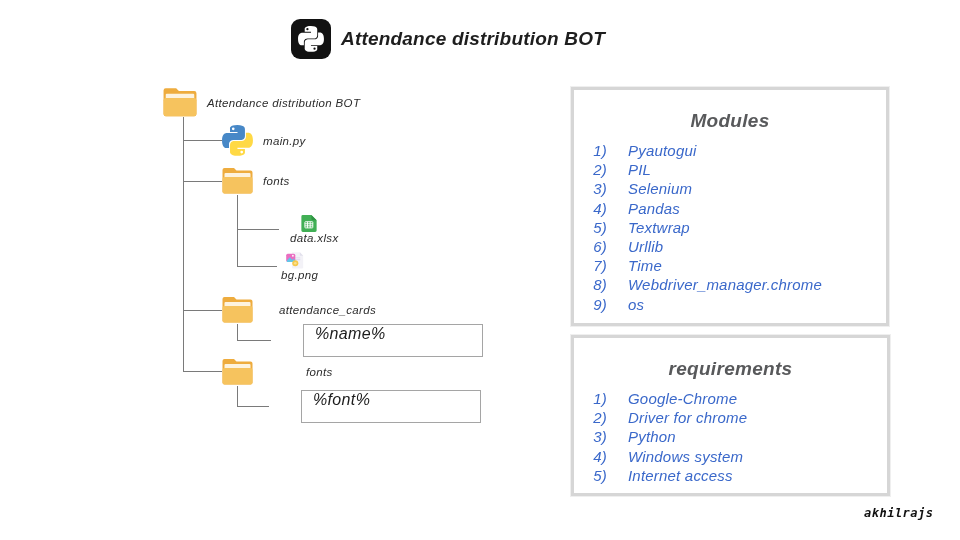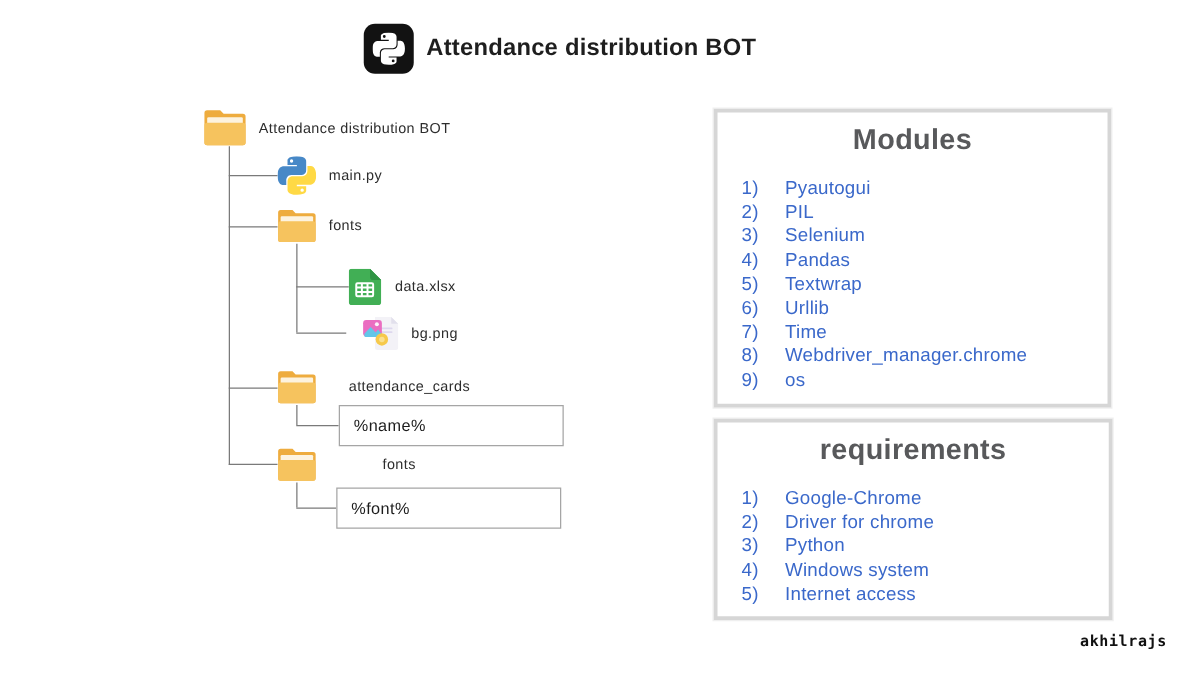--- a/index.html
+++ b/index.html
@@ -1,38 +1,39 @@
 <!DOCTYPE html>
 <html><head>
 <meta charset="utf-8">
 <style>
   html,body{margin:0;padding:0;background:#fff;}
   .stage{
     position:relative;width:960px;height:540px;background:#ffffff;overflow:hidden;
     font-family:"Liberation Sans",sans-serif;
+    font-style:italic;
   }
   
   .hdr-badge{position:absolute;left:291px;top:19px;width:40px;height:40px;background:#121212;
     border-radius:9px;display:flex;align-items:center;justify-content:center;}
   .hdr-title{position:absolute;left:341px;top:28px;font-size:19px;font-weight:700;color:#1e1e1e;
     letter-spacing:.2px;white-space:nowrap;}
   
   .vline{position:absolute;width:1px;background:#7a7a7a;}
   .hline{position:absolute;height:1px;background:#7a7a7a;}
   
   .node{position:absolute;display:flex;align-items:center;white-space:nowrap;}
   .node .lbl{margin-left:10px;font-size:11.5px;color:#2d2d2d;letter-spacing:.35px;}
   .ph-box{position:absolute;width:180px;height:33px;border:1px solid #a5a5a5;background:#fff;
-    display:flex;align-items:center;padding-left:11px;box-sizing:border-box;
-    font-size:13px;color:#1c1c1c;letter-spacing:.35px;}
+    display:flex;align-items:flex-start;padding-left:11px;box-sizing:border-box;
+    font-size:16px;color:#1c1c1c;letter-spacing:.35px;margin-left:32px;}
   
   .panel{position:absolute;background:#fff;border:3px solid #d6d6d6;box-sizing:border-box;
     box-shadow:0 0 0 1px #efefef;}
-  .panel-title{position:absolute;left:0;right:0;top:8px;text-align:center;
-    font-size:23px;font-weight:700;color:#58595b;letter-spacing:.3px;}
+  .panel-title{position:absolute;left:0;right:0;top:20px;text-align:center;
+    font-size:19px;font-weight:700;color:#58595b;letter-spacing:.3px;}
   .plist{position:absolute;left:0;top:51px;right:0;}
   .li{display:flex;line-height:19.2px;font-size:15px;color:#3a68ca;letter-spacing:.2px;}
   .li .num{width:33px;text-align:right;flex:0 0 33px;}
   .li .ilbl{margin-left:21px;white-space:nowrap;}
   
   .wm{position:absolute;left:864px;top:506px;font-family:"DejaVu Sans Mono",monospace;
     font-weight:700;font-size:12px;color:#111;letter-spacing:.5px;}
 </style>
 </head>
 <body>
@@ -79,33 +80,33 @@
 
   <div class="node" style="left:222px;top:167px;height:28px;">
     <svg width="31" height="28" viewBox="0 0 31 28">
       <path fill="#eeac3e" d="M.5 3a2 2 0 0 1 2-2h9.5l2.5 2.5h14a2 2 0 0 1 2 2v19a2 2 0 0 1-2 2h-26a2 2 0 0 1-2-2z"></path>
       <rect x="2.5" y="6" width="26" height="6" rx="1" fill="#fdf3df"></rect>
       <rect x="0.5" y="10" width="30" height="16.5" rx="2" fill="#f6c35e"></rect>
     </svg>
     <span class="lbl">fonts</span>
   </div>
 
-  <div class="node" style="left:279px;top:215px;height:29px;">
+  <div class="node" style="left:279px;top:215px;height:29px;flex-direction:column;">
     <svg width="26" height="29" viewBox="0 0 26 29">
       <path fill="#41af55" d="M0 2.5A2.5 2.5 0 0 1 2.5 0H17l9 9v17.5a2.5 2.5 0 0 1-2.5 2.5h-21A2.5 2.5 0 0 1 0 26.5z"></path>
       <path fill="#2f9443" d="M17 0l9 9h-6.5A2.5 2.5 0 0 1 17 6.5z"></path>
       <g stroke="#ffffff" stroke-width="1.6" fill="none">
         <rect x="6" y="11.5" width="13.5" height="10.5" rx="1"></rect>
         <path d="M6 15h13.5M6 18.5h13.5M10.5 11.5v10.5M15 11.5v10.5"></path>
       </g>
     </svg>
     <span class="lbl" style="margin-left:11px">data.xlsx</span>
   </div>
 
-  <div class="node" style="left:290px;top:252px;height:29px;">
+  <div class="node" style="left:272px;top:252px;height:29px;flex-direction:column;">
     <svg width="30" height="28" viewBox="0 0 30 28">
       <path fill="#f3f2f7" d="M10 .5h13L28.5 6v19a2 2 0 0 1-2 2H12a2 2 0 0 1-2-2z"></path>
       <path fill="#e2e0ec" d="M23 .5L28.5 6H23z"></path>
       <rect x="14" y="9" width="10" height="1.4" rx=".7" fill="#ddd8ee"></rect>
       <rect x="14" y="12" width="10" height="1.4" rx=".7" fill="#ddd8ee"></rect>
       <rect x="0.5" y="3" width="15" height="13" rx="2.5" fill="#ea6ec1"></rect>
       <path fill="#62c6e8" d="M1.5 14l5-5.5 4 4.5 2-2.5 2.5 3.5v1.5a1 1 0 0 1-1 1h-11.5a1 1 0 0 1-1-1z"></path>
       <circle cx="11.5" cy="6.3" r="1.6" fill="#ffffff" opacity=".9"></circle>
       <circle cx="15.5" cy="18.5" r="5" fill="#f6c94b"></circle>
       <circle cx="15.5" cy="18.5" r="2.2" fill="#fae08f"></circle>

